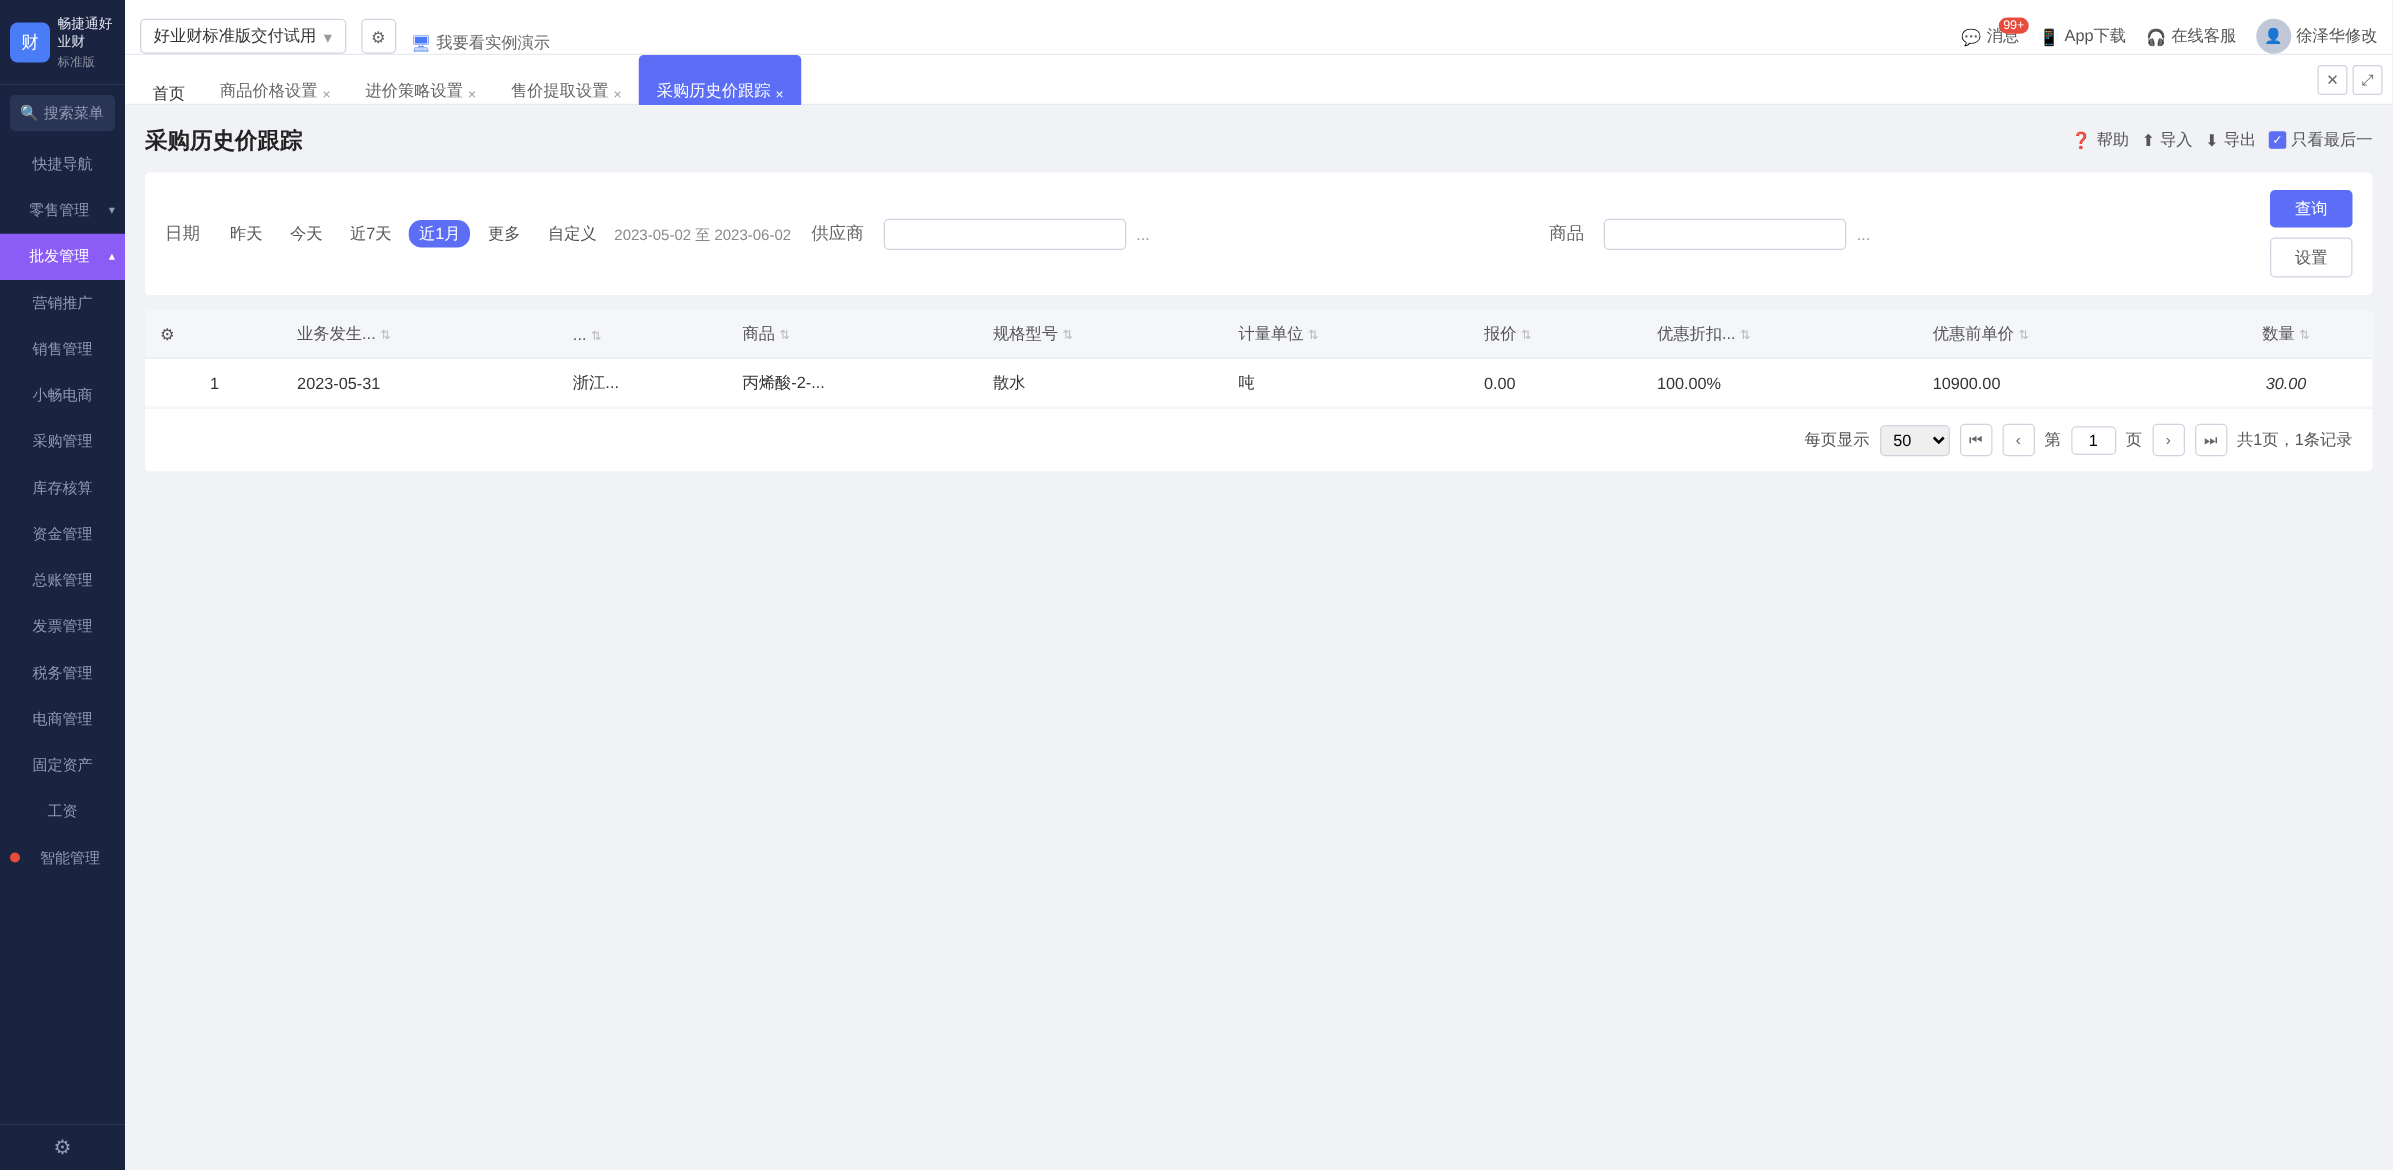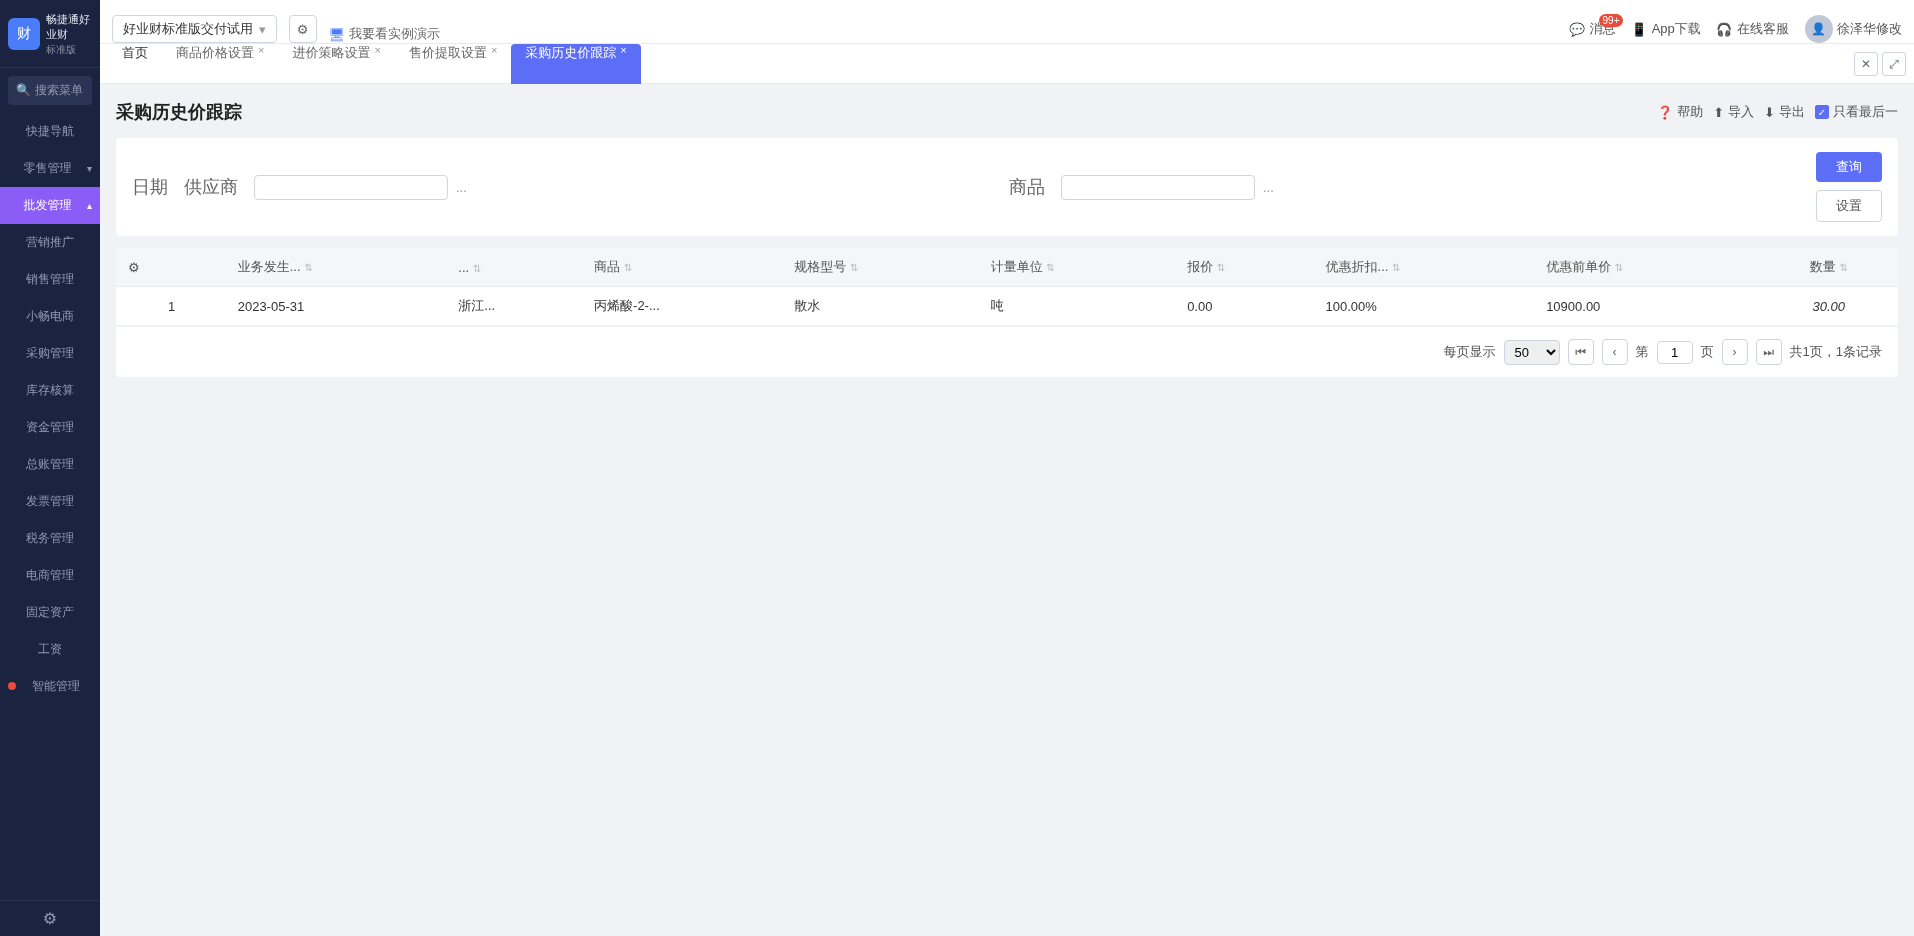--- a/index.html
+++ b/index.html
@@ -31,40 +31,40 @@
     .topbar-gear { width: 28px; height: 28px; border: 1px solid #d0d4df; border-radius: 4px; display: flex; align-items: center; justify-content: center; cursor: pointer; color: #666; }
     .topbar-demo { display: flex; align-items: center; gap: 4px; color: #666; cursor: pointer; font-size: 13px; }
     .topbar-demo-icon { color: #4a7cf7; }
     .topbar-right { margin-left: auto; display: flex; align-items: center; gap: 16px; }
     .topbar-right-item { display: flex; align-items: center; gap: 4px; color: #555; cursor: pointer; font-size: 13px; position: relative; }
     .badge { background: #e74c3c; color: #fff; font-size: 10px; padding: 1px 4px; border-radius: 8px; position: absolute; top: -6px; right: -8px; }
     .topbar-avatar { width: 28px; height: 28px; border-radius: 50%; background: #c0c8d8; display: flex; align-items: center; justify-content: center; color: #555; font-size: 12px; }
 
     
     .tabs-bar { background: #fff; display: flex; align-items: center; border-bottom: 1px solid #e8eaf0; flex-shrink: 0; padding: 0 8px; height: 40px; }
-    .tab { display: flex; align-items: flex-start; gap: 4px; padding: 0 14px; height: 40px; cursor: pointer; font-size: 13px; color: #666; border-bottom: 2px solid transparent; white-space: nowrap; }
+    .tab { display: flex; align-items: flex-end; gap: 4px; padding: 0 14px; height: 40px; cursor: pointer; font-size: 13px; color: #666; border-bottom: 2px solid transparent; white-space: nowrap; }
     .tab.active { color: #fff; background: #5b6ef5; border-radius: 4px 4px 0 0; border-bottom: 2px solid #5b6ef5; }
     .tab.home { color: #333; border-bottom: none; }
     .tab-close { font-size: 11px; color: #999; cursor: pointer; }
     .tab.active .tab-close { color: #fff; }
     .tab-expand { margin-left: auto; display: flex; gap: 4px; }
     .tab-expand-btn { width: 24px; height: 24px; border: 1px solid #d0d4df; border-radius: 3px; display: flex; align-items: center; justify-content: center; cursor: pointer; color: #666; font-size: 12px; }
 
     
     .page { flex: 1; overflow: auto; padding: 16px; background: #f0f2f5; }
     .page-header { display: flex; align-items: center; justify-content: space-between; margin-bottom: 14px; }
     .page-title { font-size: 18px; font-weight: 600; color: #222; }
     .page-actions { display: flex; align-items: center; gap: 10px; }
     .page-action-btn { display: flex; align-items: center; gap: 4px; color: #555; font-size: 13px; cursor: pointer; }
     .page-action-checkbox { display: flex; align-items: center; gap: 4px; color: #555; font-size: 13px; }
 
     
     .filter-card { background: #fff; border-radius: 4px; padding: 14px 16px; margin-bottom: 12px; }
     .filter-row { display: flex; align-items: center; gap: 16px; flex-wrap: wrap; }
-    .filter-label { color: #666; font-size: 18px; white-space: nowrap; }
+    .filter-label { color: #666; font-size: 14px; white-space: nowrap; }
     .filter-date-options { display: flex; align-items: center; gap: 6px; }
     .filter-date-btn { padding: 2px 8px; border-radius: 10px; cursor: pointer; font-size: 13px; color: #555; }
     .filter-date-btn.active { background: #5b6ef5; color: #fff; border-radius: 10px; }
     .filter-date-range { font-size: 12px; color: #888; margin-top: 2px; }
     .filter-input-group { display: flex; align-items: center; gap: 8px; flex: 1; }
     .filter-input { border: 1px solid #d0d4df; border-radius: 4px; padding: 4px 8px; font-size: 13px; min-width: 160px; color: #333; outline: none; }
     .filter-more { color: #999; cursor: pointer; font-size: 13px; }
     .filter-actions { display: flex; gap: 8px; margin-left: auto; flex-direction: column; }
     .btn-primary { background: #5b6ef5; color: #fff; border: none; padding: 6px 20px; border-radius: 4px; cursor: pointer; font-size: 13px; }
     .btn-default { background: #fff; color: #555; border: 1px solid #d0d4df; padding: 6px 16px; border-radius: 4px; cursor: pointer; font-size: 13px; }
@@ -261,20 +261,29 @@
         <div class="page-action-checkbox">
           <div class="checkbox-custom"></div>
           <span>只看最后一</span>
         </div>
       </div>
     </div>
 
     <div class="filter-card">
       <div class="filter-row">
         <span class="filter-label">日期</span>
+        <div class="filter-date-options">
+          <span class="filter-date-btn">昨天</span>
+          <span class="filter-date-btn">今天</span>
+          <span class="filter-date-btn">近7天</span>
+          <span class="filter-date-btn active">近1月</span>
+          <span class="filter-date-btn">更多</span>
+          <span class="filter-date-btn">自定义</span>
+          <div class="filter-date-range">2023-05-02 至 2023-06-02</div>
+        </div>
 
         <span class="filter-label">供应商</span>
         <div class="filter-input-group">
           <input class="filter-input" type="text" style="">
           <span class="filter-more">...</span>
         </div>
 
         <span class="filter-label">商品</span>
         <div class="filter-input-group">
           <input class="filter-input" type="text" style="">

